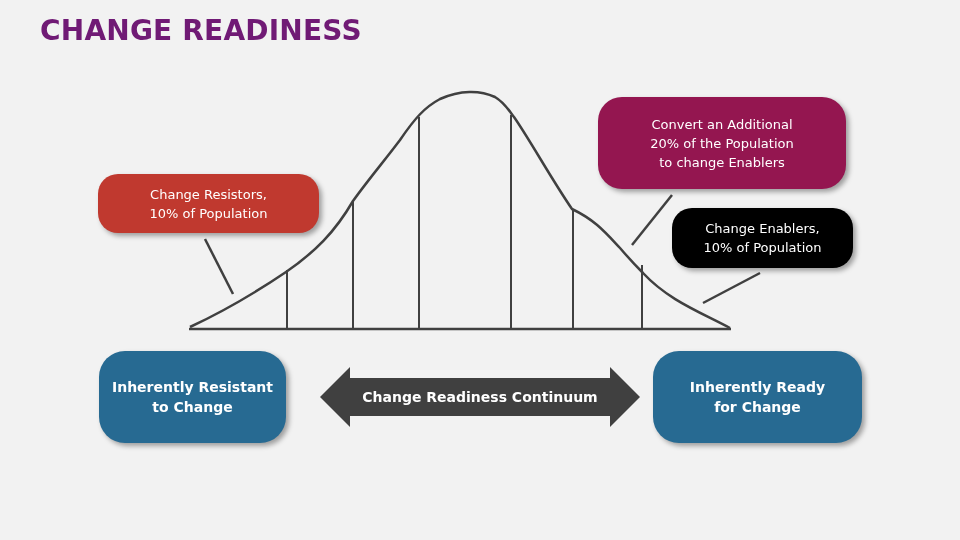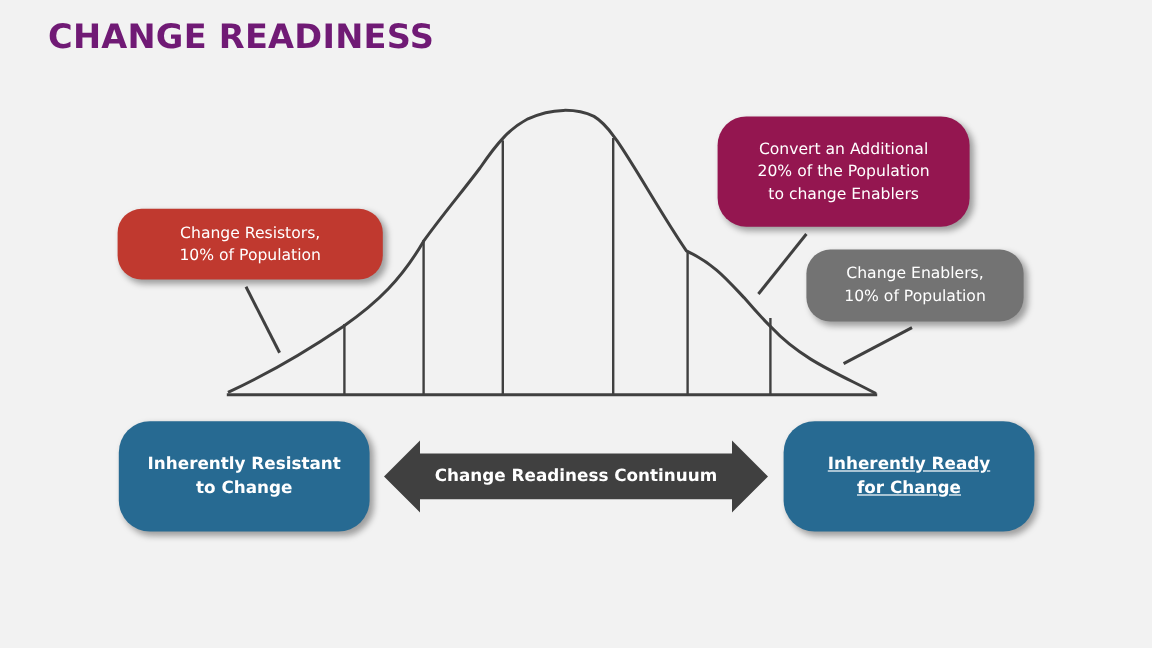--- a/index.html
+++ b/index.html
@@ -41,34 +41,34 @@
   <line x1="760" y1="273" x2="703" y2="303" stroke="#404040" stroke-width="2.5"></line>
 
   <polygon points="320,397 350,367 350,378 610,378 610,367 640,397 610,427 610,416 350,416 350,427" fill="#404040"></polygon>
 </svg>
 
 <div class="box" style="left:98px;top:174px;width:221px;height:59px;background:#c0392f;">
   <span>Change Resistors,
 10% of Population</span>
 </div>
 
-<div class="box" style="left:598px;top:97px;width:210px;height:92px;background:#941650;border-radius:24px;text-align:center;">
+<div class="box" style="left:598px;top:97px;width:248px;height:92px;background:#941650;border-radius:24px;text-align:center;">
   <span>Convert an Additional
 20% of the Population
 to change Enablers</span>
 </div>
 
-<div class="box" style="left:672px;top:208px;width:181px;height:60px;background:#737373;">
+<div class="box" style="left:672px;top:208px;width:181px;height:60px;background:#000000;">
   <span>Change Enablers,
 10% of Population</span>
 </div>
 
-<div class="box bold" style="left:99px;top:351px;width:209px;height:92px;background:#276a92;border-radius:26px;">
+<div class="box bold" style="left:99px;top:351px;width:187px;height:92px;background:#276a92;border-radius:26px;">
   <span>Inherently Resistant
 to Change</span>
 </div>
 
 <div class="arrow-label">Change Readiness Continuum</div>
 
-<div class="box bold" style="left:653px;top:351px;width:209px;height:92px;background:#276a92;border-radius:26px;text-decoration:underline;">
+<div class="box bold" style="left:653px;top:351px;width:209px;height:92px;background:#276a92;border-radius:26px;">
   <span>Inherently Ready
 for Change</span>
 </div>
 
 </body></html>

